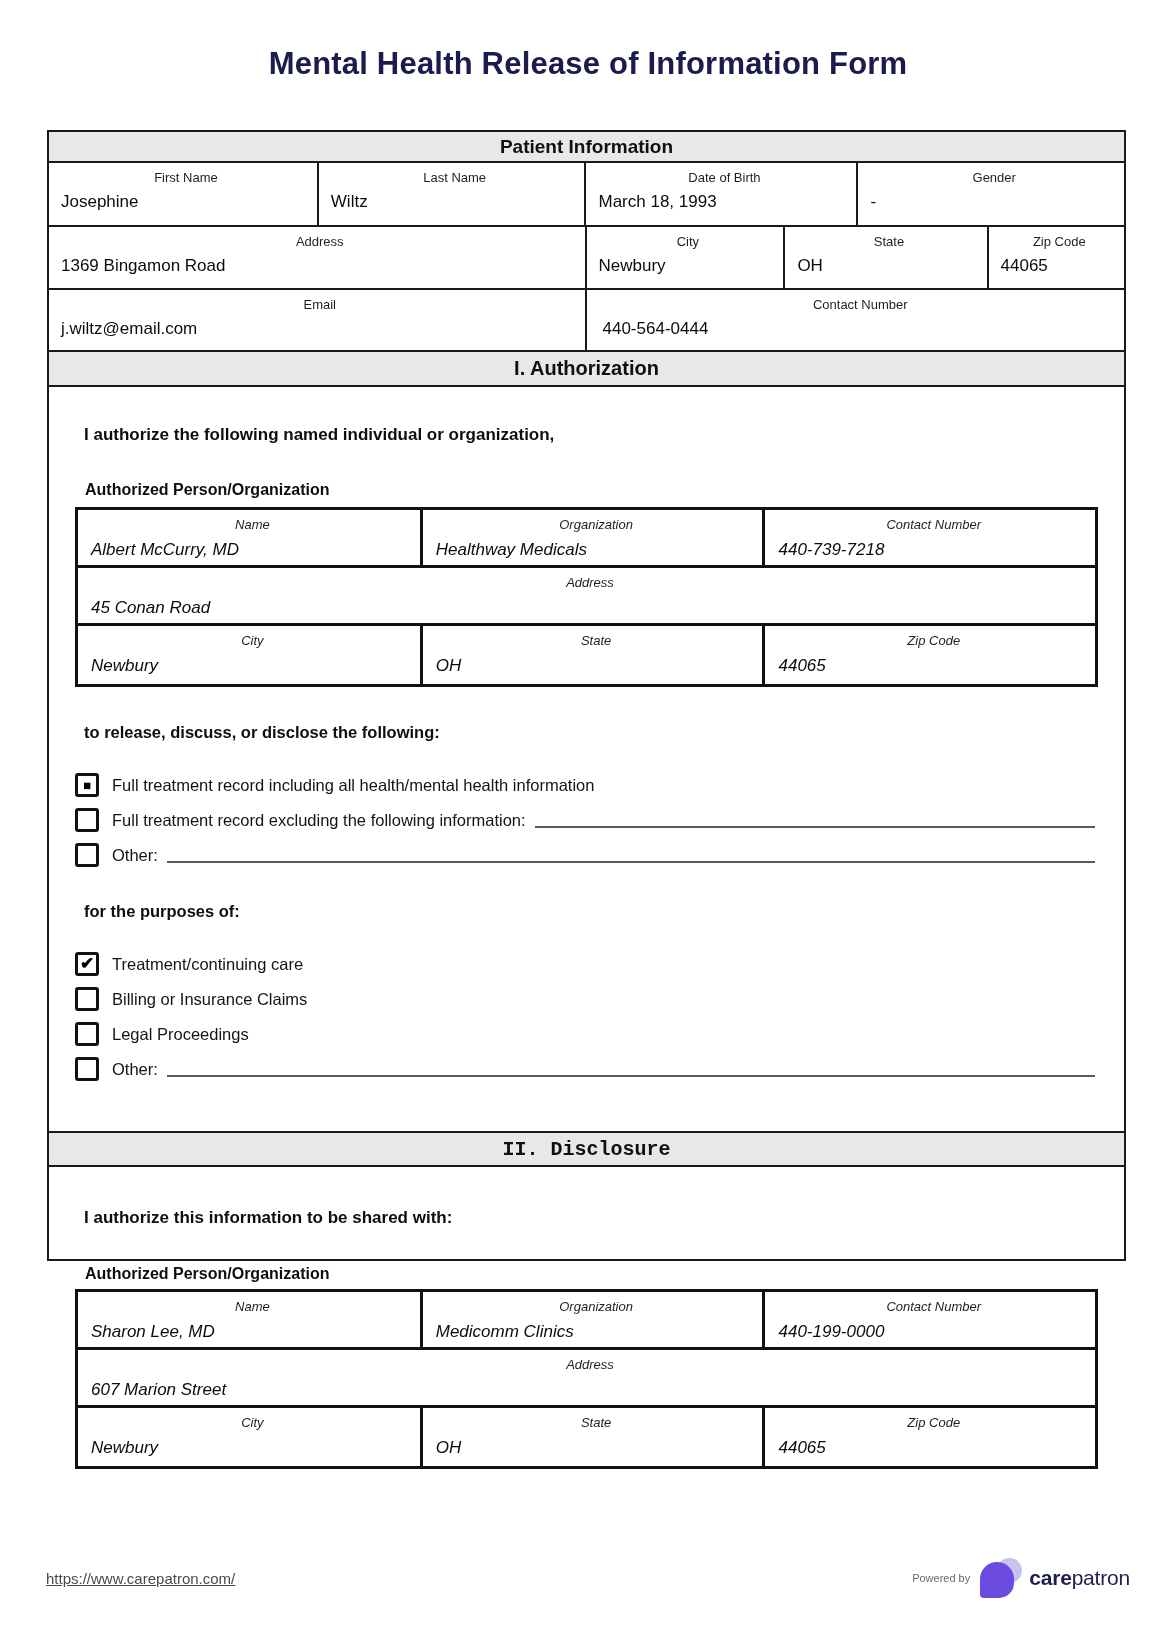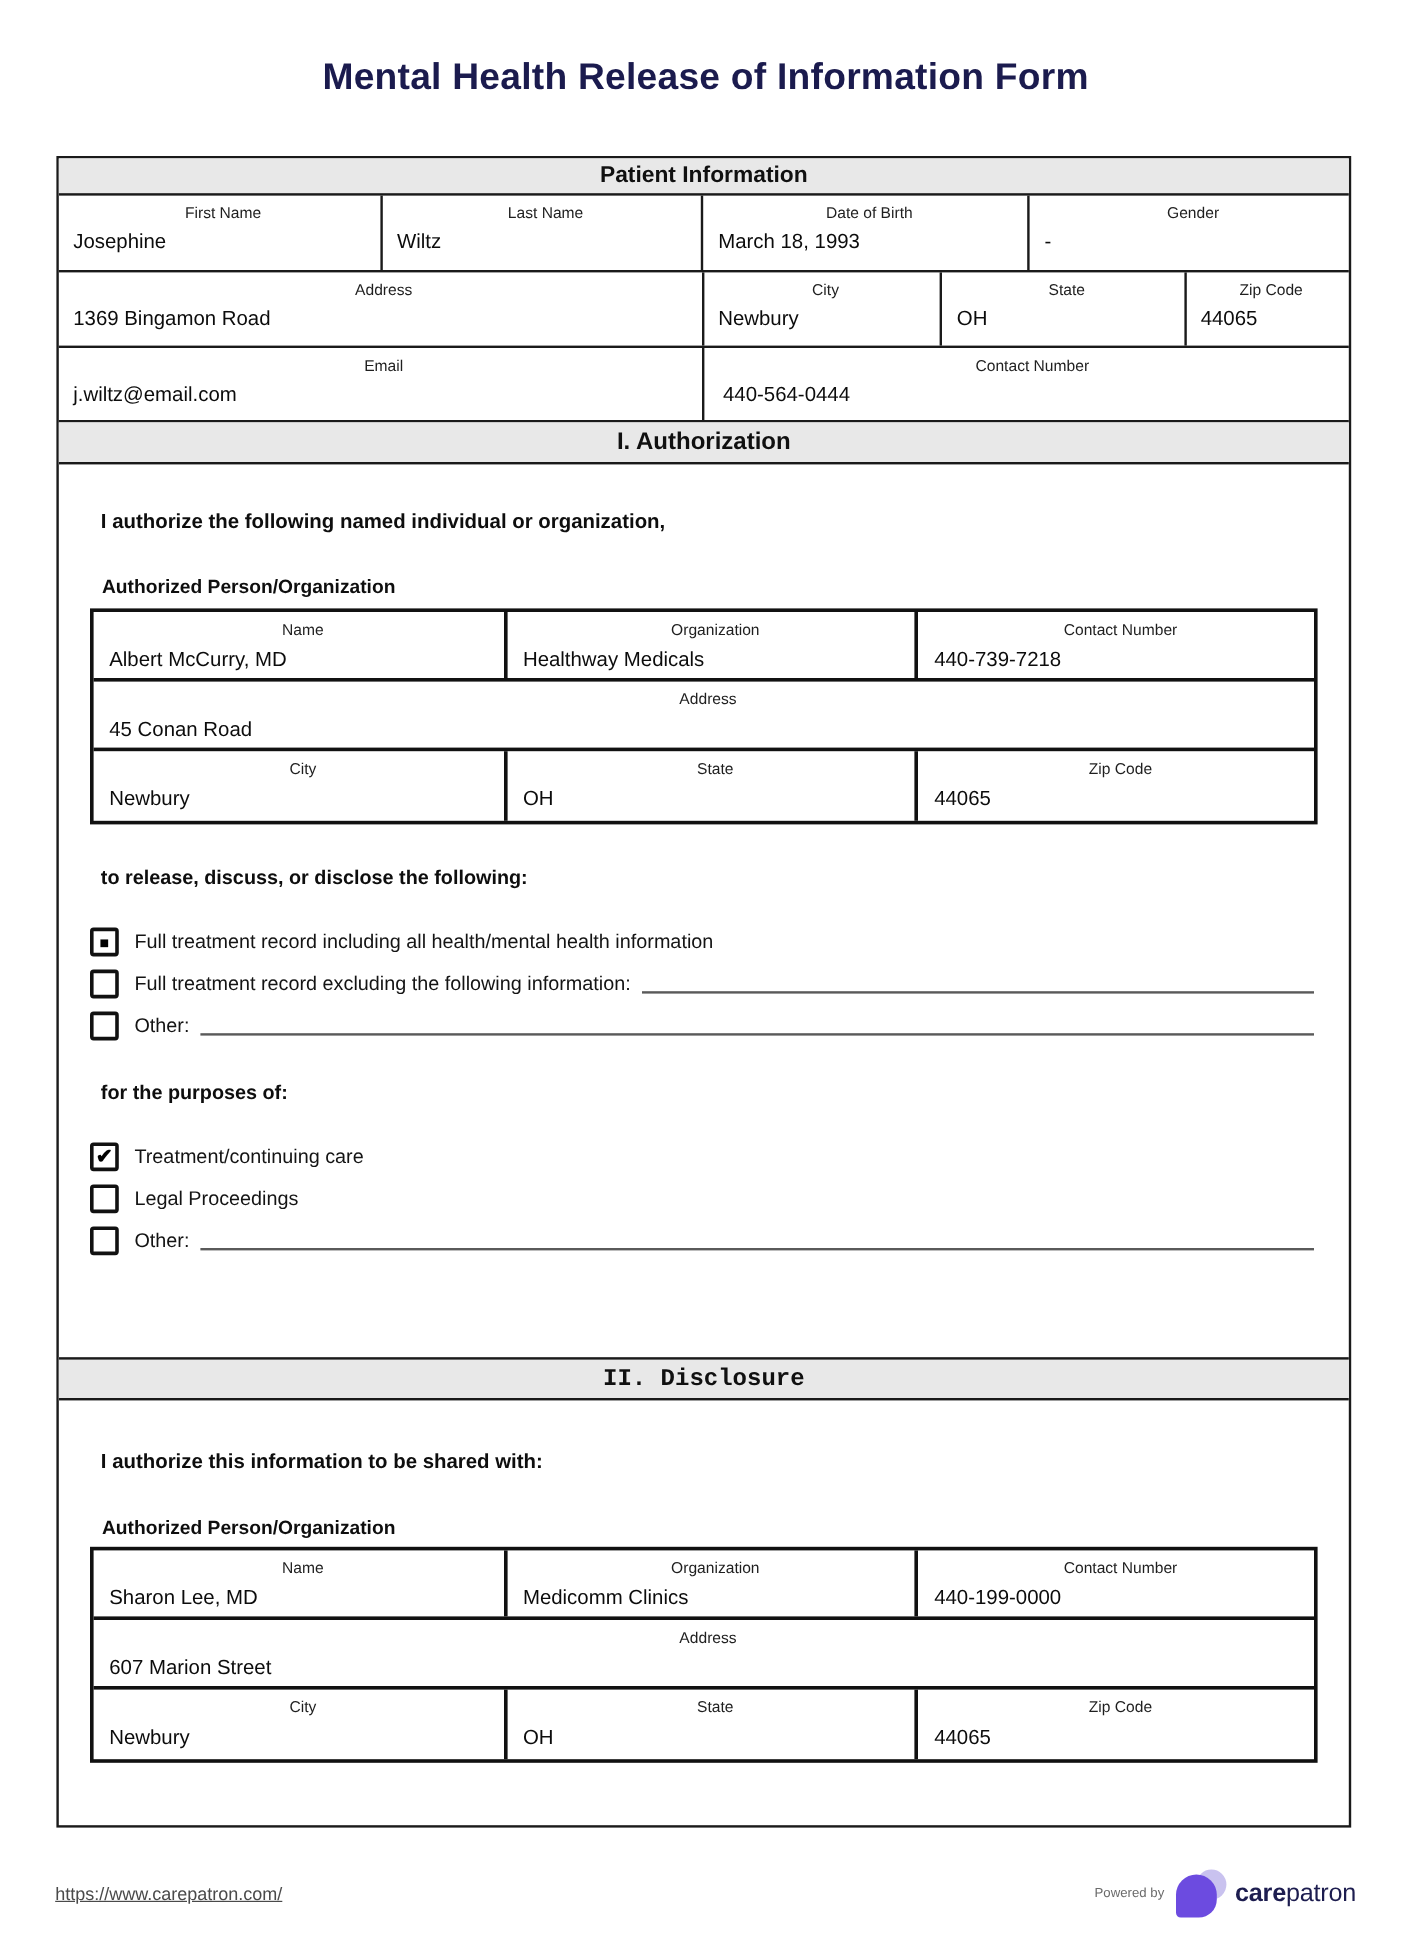--- a/index.html
+++ b/index.html
@@ -3,21 +3,21 @@
 <meta charset="utf-8">
 <style>
   * { margin:0; padding:0; box-sizing:border-box; }
   html,body { width:1176px; height:1630px; background:#ffffff; overflow:hidden;
     font-family:"Liberation Sans", sans-serif; }
   .page { position:relative; width:1176px; height:1630px; background:#fff; }
 
   .title { position:absolute; top:46px; left:0; width:100%; text-align:center;
     font-size:31px; font-weight:700; color:#1b1b4e; letter-spacing:.2px; }
 
-  .form-box { position:absolute; left:47px; top:130px; width:1079px; height:1393px;
+  .form-box { position:absolute; left:47px; top:130px; width:1079px; height:1131px;
     border:2px solid #1a1a1a; background:#fff; }
 
   .section-bar { height:31px; background:#e8e8e8; border-bottom:2px solid #1a1a1a;
     text-align:center; font-weight:700; font-size:19px; color:#101010; line-height:29px; }
   .section-bar.mid { height:35px; line-height:33px; font-size:20px; }
   .section-bar.topline { border-top:2px solid #1a1a1a;font-family:Liberation Mono, monospace; }
 
   .prow { display:flex; border-bottom:2px solid #1a1a1a; }
   .prow.r1 { height:64px; } .prow.r2 { height:63px; } .prow.r3 { height:62px; }
   .pcell { border-right:2px solid #1a1a1a; padding:7px 6px 0 12px; overflow:hidden; }
@@ -31,21 +31,21 @@
 
   .intro { margin:38px 0 0 9px; font-size:17px; font-weight:700; color:#0e0e0e; height:18px; }
   .intro.d { margin-top:41px; }
   .tbl-title { margin:38px 0 0 10px; font-size:16px; font-weight:700; color:#0e0e0e; height:15px; }
   .tbl-title.d { margin-top:39px; }
 
   .atable { margin-top:11px; width:1023px; border:3px solid #111; }
   .atable.d { margin-top:9px; }
   .arow { display:flex; height:58px; border-bottom:3px solid #111; }
   .arow:last-child { border-bottom:none; }
-  .acell { border-right:3px solid #111; padding:7px 6px 0 13px; overflow:hidden; }
+  .acell { border-right:3px solid #111; padding:7px 6px 0 13px; overflow:hidden;font-style:italic; }
   .acell:last-child { border-right:none; }
   .acell .flabel { margin-bottom:8px; }
 
   .sub-head { margin:36px 0 0 9px; font-size:16.5px; font-weight:700; color:#0e0e0e; height:20px; }
   .sub-head.p { margin-top:35px; }
   .cb-list { margin-top:30px; }
   .cb-row { display:flex; align-items:center; height:24px; margin-bottom:11px; }
   .cb-row:last-child { margin-bottom:0; }
   .cb { width:24px; height:24px; border:3px solid #111; border-radius:3px; flex:0 0 24px;
     display:flex; align-items:center; justify-content:center; color:#000; background:#fff; }
@@ -191,20 +191,24 @@
 
       <div class="sub-head p">for the purposes of:</div>
 
       <div class="cb-list">
         <div class="cb-row">
           <span class="cb mark-check">✔</span>
           <span class="cb-label">Treatment/continuing care</span>
         </div>
         <div class="cb-row">
           <span class="cb"></span>
+          <span class="cb-label">Billing or Insurance Claims</span>
+        </div>
+        <div class="cb-row">
+          <span class="cb"></span>
           <span class="cb-label">Legal Proceedings</span>
         </div>
         <div class="cb-row">
           <span class="cb"></span>
           <span class="cb-label">Other:</span>
           <span class="fill-line"></span>
         </div>
       </div>
     </div>
 

